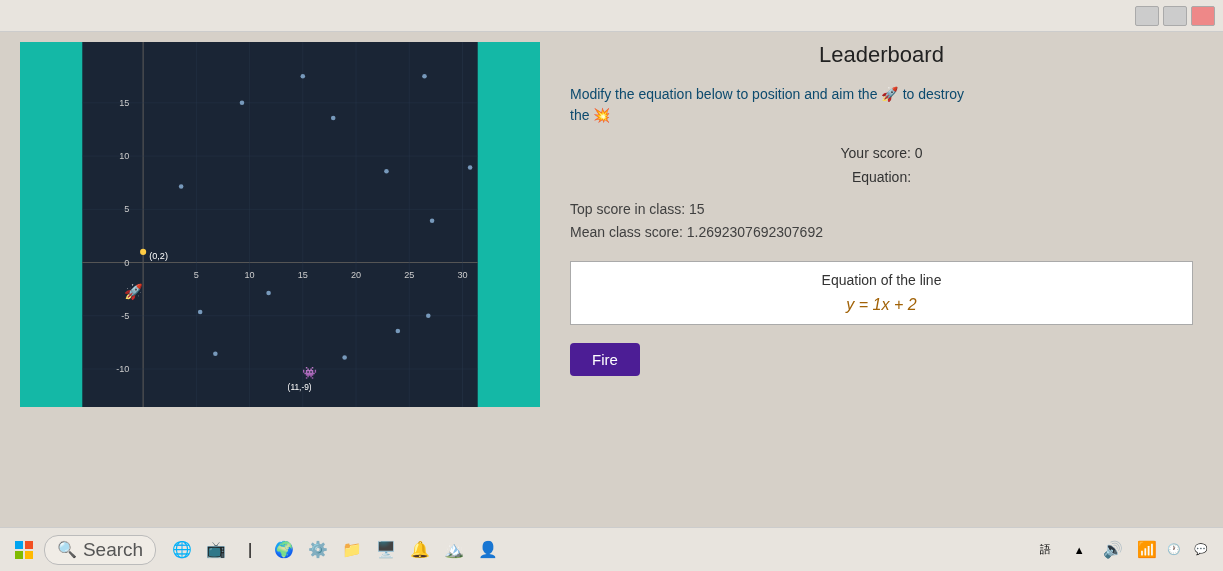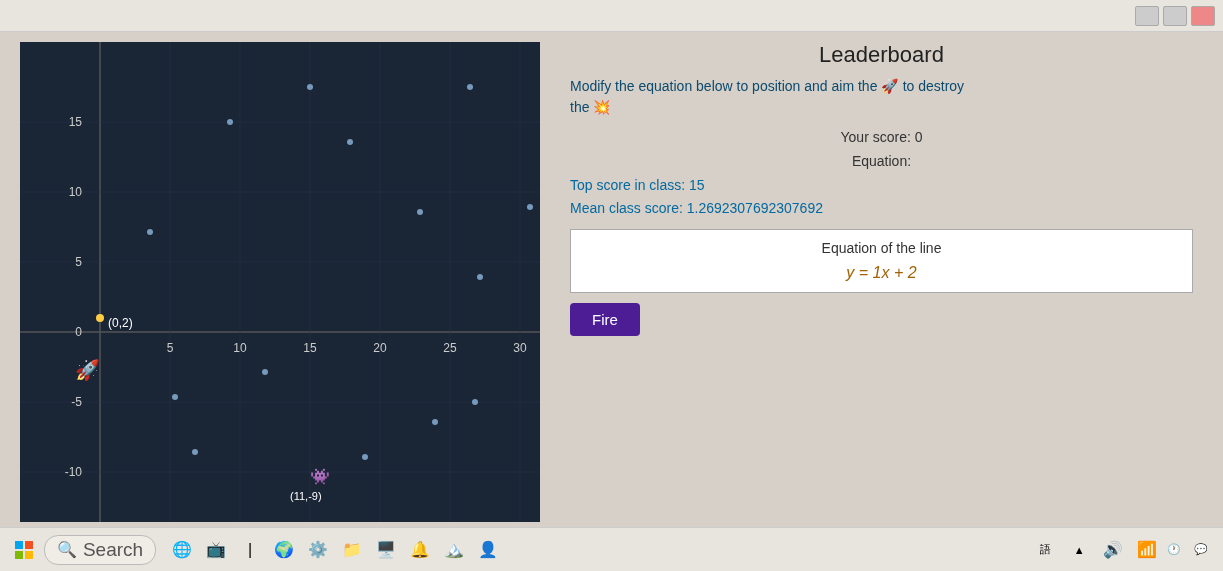--- a/index.html
+++ b/index.html
@@ -36,39 +36,39 @@
       display: flex;
       padding: 10px 20px;
       gap: 20px;
       height: calc(571px - 32px - 44px);
     }
 
     
     .game-area {
       position: relative;
       width: 520px;
-      height: 480px;
+      height: 365px;
       background: #14b8a6;
       flex-shrink: 0;
     }
 
     
     .grid-svg {
       position: absolute;
       top: 0; left: 0;
       width: 100%; height: 100%;
     }
 
     
     .right-panel {
       flex: 1;
       padding: 0 10px;
       display: flex;
       flex-direction: column;
-      gap: 0;
+      gap: 8px;
     }
 
     .leaderboard-title {
       font-size: 22px;
       font-weight: 400;
       text-align: center;
       color: #222;
       margin-bottom: 8px;
     }
 
@@ -81,21 +81,21 @@
     .score-section {
       margin-top: 8px;
       font-size: 14px;
       color: #333;
       line-height: 1.7;
       text-align: center;
     }
 
     .class-section {
       font-size: 14px;
-      color: #0369a1;
+      color: #404040;
       line-height: 1.7;
     }
 
     .equation-box {
       border: 1px solid #aaa;
       background: #fff;
       padding: 10px 4px;
       text-align: center;
       margin-top: 8px;
     }

